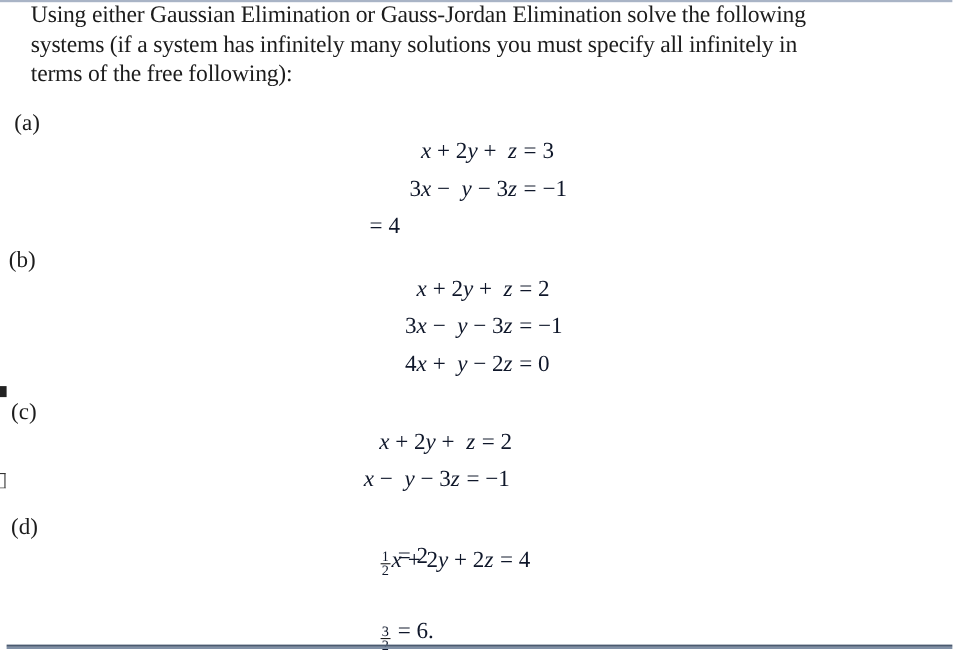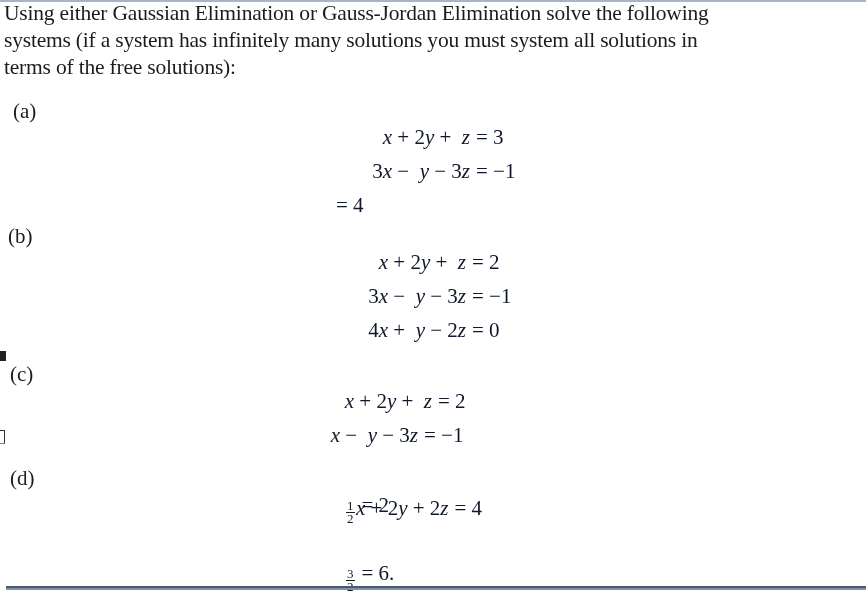--- a/index.html
+++ b/index.html
@@ -24,21 +24,21 @@
     .intro {
       position: absolute;
       left: 4px; top: 0px;
       width: 860px;
       font-family: "Liberation Serif", "DejaVu Serif", serif;
       font-size: 21.5px;
       line-height: 27px;
       letter-spacing: -0.2px;
       color: #1c1c1c;
     }
-    .intro div { white-space: nowrap; }
+    .intro div { white-space: nowrap; margin-left: 24px; }
     .part-label {
       position: absolute;
       font-family: "Liberation Serif", "DejaVu Serif", serif;
       font-size: 21px;
       color: #1c1c1c;
     }
     .eqn {
       position: absolute;
       font-family: "Liberation Serif", "DejaVu Serif", serif;
       font-size: 21px;
@@ -95,22 +95,22 @@
       box-sizing: border-box;
     }
   </style>
 </head>
 <body>
 
 <div class="top-border"></div>
 
 <div class="intro">
   <div>Using either Gaussian Elimination or Gauss-Jordan Elimination solve the following</div>
-  <div>systems (if a system has infinitely many solutions you must system all solutions in</div>
-  <div>terms of the free solutions):</div>
+  <div>systems (if a system has infinitely many solutions you must specify all infinitely in</div>
+  <div>terms of the free following):</div>
 </div>
 
 <div class="part-label" style="left:13px; top:99px;">(a)</div>
 <div class="eqn" style="left:330px; top:125px;">
   <span class="lhs" style="width:140px;"><i>x</i> + 2<i>y</i> +  <i>z</i></span>
   <span class="rhs" style="margin-left:6px;">= 3</span>
 </div>
 <div class="eqn" style="left:330px; top:159px;">
   <span class="lhs" style="width:140px;">3<i>x</i> −  <i>y</i> − 3<i>z</i></span>
   <span class="rhs" style="margin-left:6px;">= −1</span>

